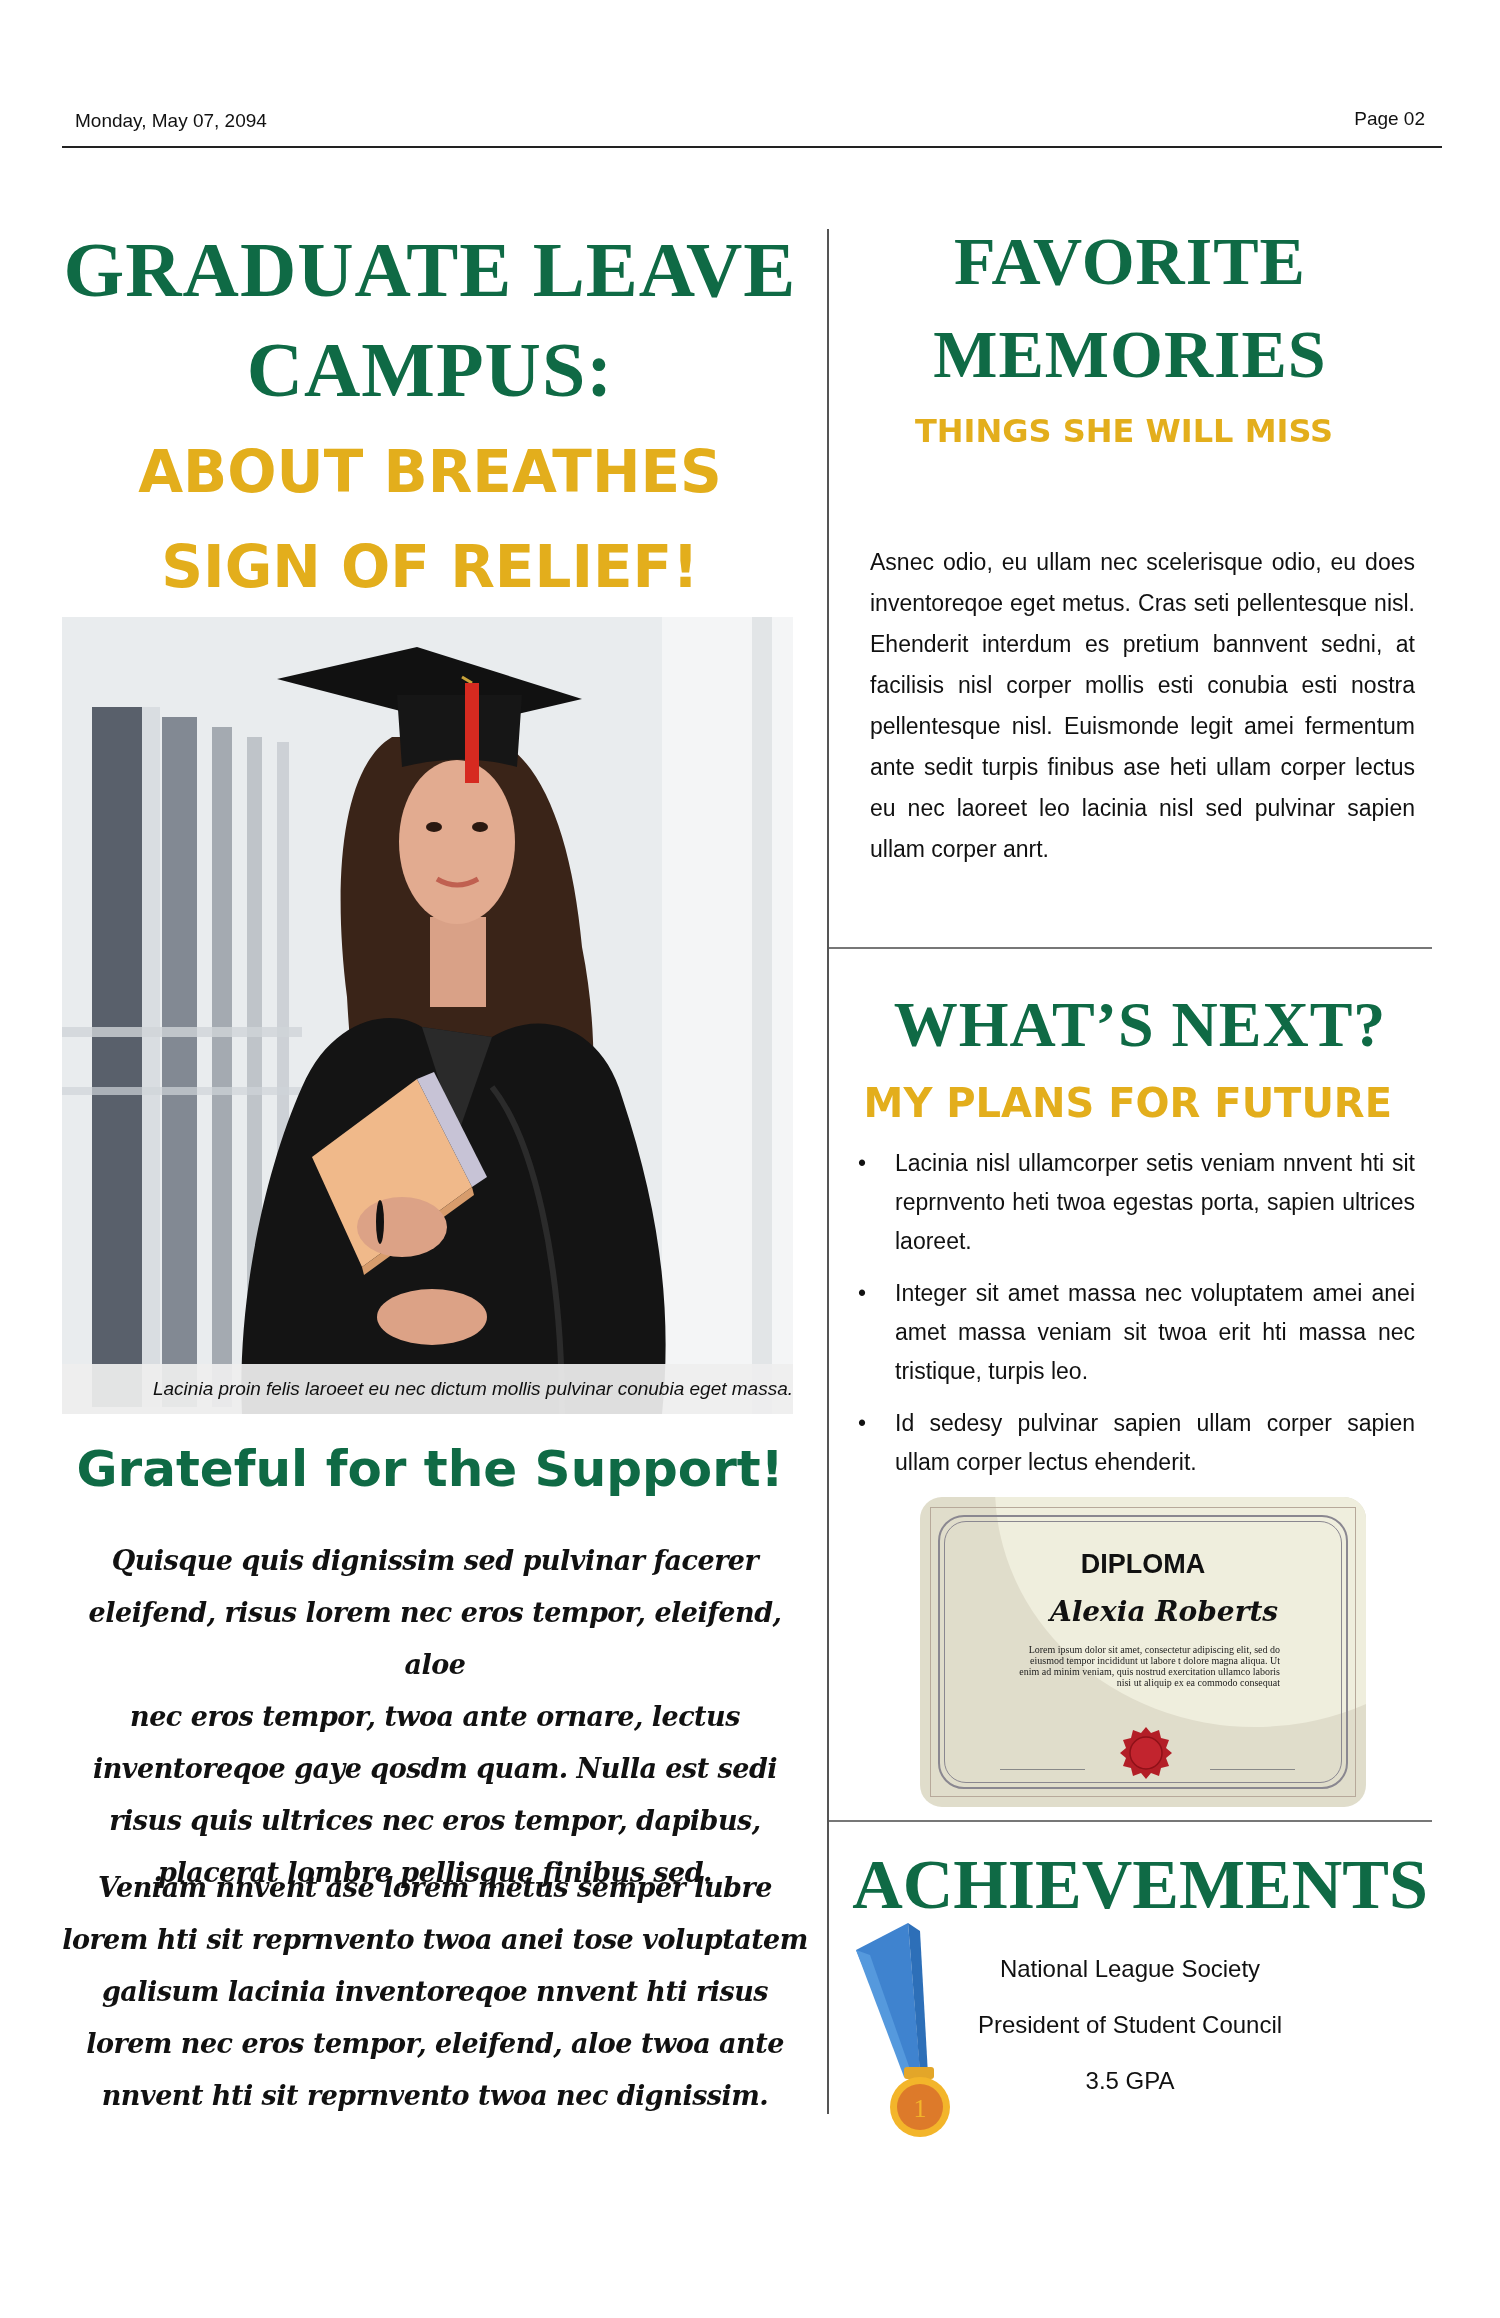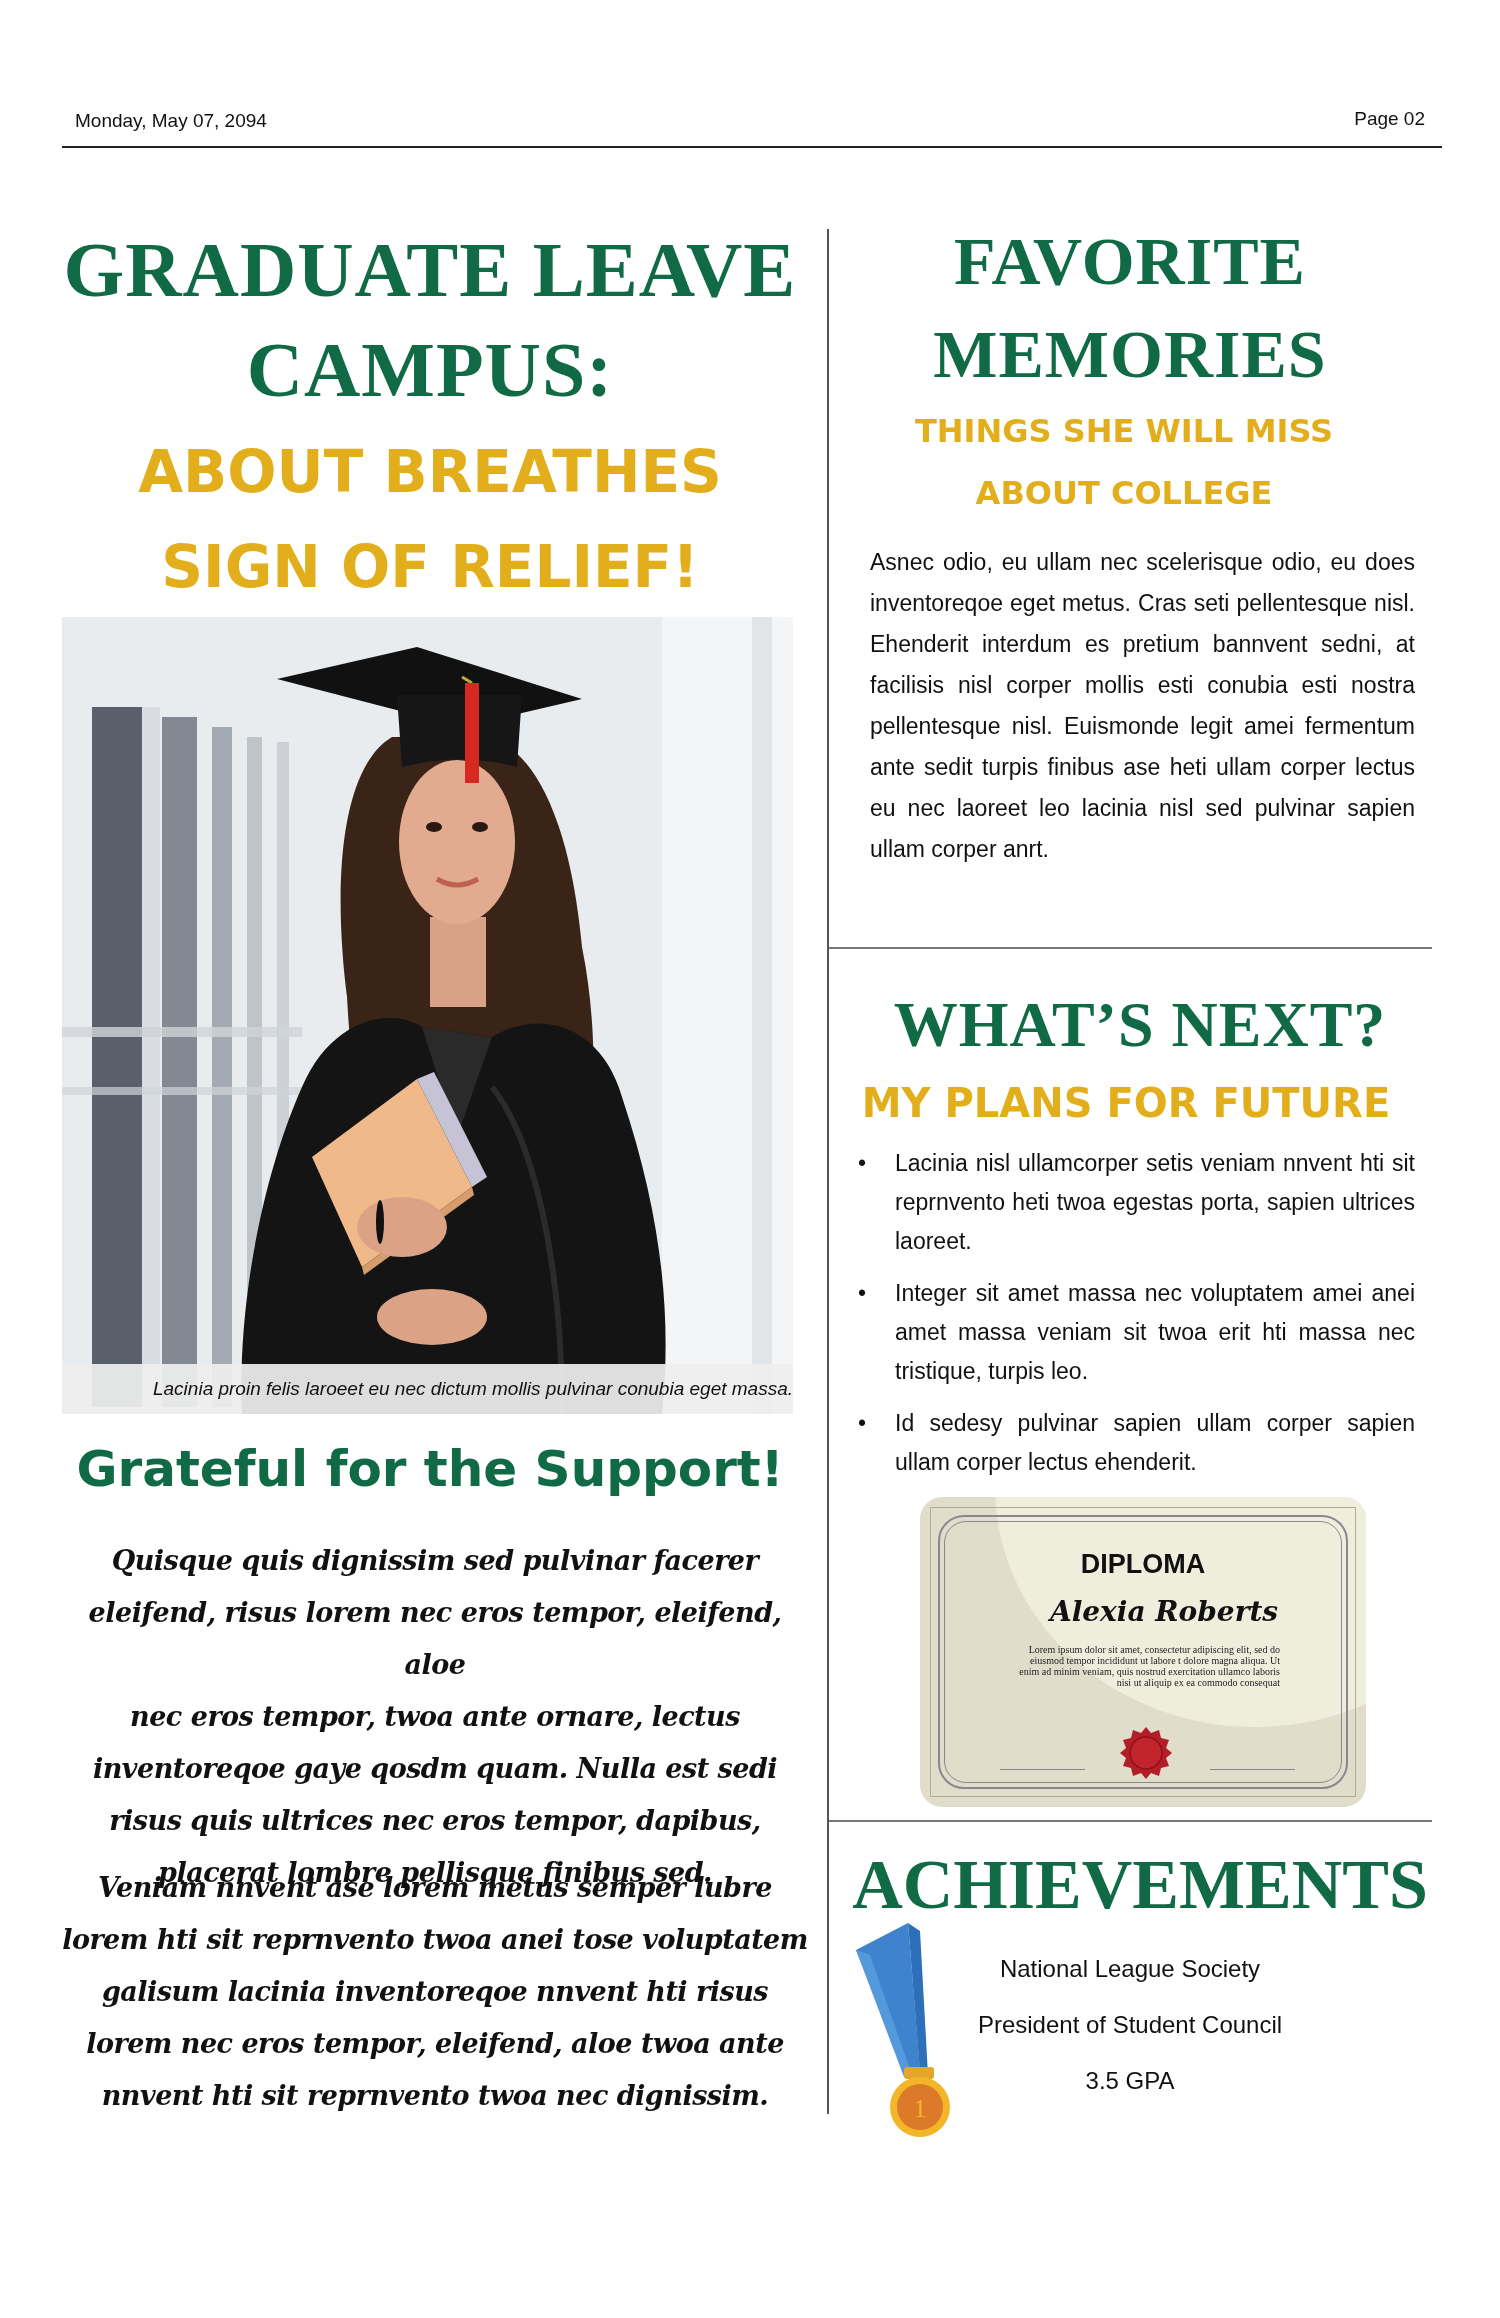--- a/index.html
+++ b/index.html
@@ -35,21 +35,21 @@
   .script.p1 { top: 1535px; }
   .script.p2 { top: 1862px; }
 
   
   .fav-title { position: absolute; left: 850px; top: 215px; width: 560px; font-size: 68px; line-height: 93px; }
   .fav-sub { position: absolute; left: 844px; top: 400px; width: 560px; font-size: 32px; line-height: 62px; }
   .body-text { font-family: "Liberation Sans", sans-serif; font-size: 23px; line-height: 41px; text-align: justify; color: #111; }
   .fav-body { position: absolute; left: 870px; top: 542px; width: 545px; }
 
   .next-title { position: absolute; left: 850px; top: 985px; width: 580px; font-size: 64px; line-height: 80px; }
-  .next-sub { position: absolute; left: 836px; top: 1075px; width: 580px; font-size: 40px; line-height: 56px; }
+  .next-sub { position: absolute; left: 812px; top: 1075px; width: 580px; font-size: 40px; line-height: 56px; text-align: right; }
   .bullets { position: absolute; left: 852px; top: 1144px; width: 563px; list-style: none; }
   .bullets li { position: relative; padding-left: 43px; margin-bottom: 13px; line-height: 39px; }
   .bullets li .dot { position: absolute; left: 0; top: 0; width: 20px; text-align: center; }
 
   .diploma { position: absolute; left: 920px; top: 1497px; width: 446px; height: 310px; background: #e0ddcb; overflow: hidden; border-radius: 22px; }
   .diploma .glow { position: absolute; left: 75px; top: -250px; width: 520px; height: 480px; border-radius: 50%; background: #efeedd; }
   .diploma .frame1 { position: absolute; left: 10px; top: 10px; right: 10px; bottom: 10px; border: 1px solid #b7a99a; }
   .diploma .frame2 { position: absolute; left: 18px; top: 18px; right: 18px; bottom: 18px; border: 2px solid #8a8790; border-radius: 26px; }
   .diploma .frame3 { position: absolute; left: 24px; top: 24px; right: 24px; bottom: 24px; border: 1px solid #8a8790; border-radius: 22px; }
   .diploma .dtitle { position: absolute; left: 0; top: 52px; width: 100%; text-align: center; font-family: "Liberation Sans", sans-serif; font-weight: bold; font-size: 27px; color: #111; }
@@ -148,21 +148,20 @@
   </div>
 </section>
 
 <section>
   <h2 class="fav-title serif-head green">
     <div>FAVORITE</div>
     <div>MEMORIES</div>
   </h2>
   <h3 class="fav-sub sans-sub gold">
     <div>THINGS SHE WILL MISS</div>
-    <div>ABOUT COLLEGE</div>
   </h3>
   <p class="fav-body body-text">Asnec odio, eu ullam nec scelerisque odio, eu does inventoreqoe eget metus. Cras seti pellentesque nisl. Ehenderit interdum es pretium bannvent sedni, at facilisis nisl corper mollis esti conubia esti nostra pellentesque nisl. Euismonde legit amei fermentum ante sedit turpis finibus ase heti ullam corper lectus eu nec laoreet leo lacinia nisl sed pulvinar sapien ullam corper anrt.</p>
 </section>
 
 <section>
   <h2 class="next-title serif-head green">WHAT’S NEXT?</h2>
   <h3 class="next-sub sans-sub gold">MY PLANS FOR FUTURE</h3>
   <ul class="bullets body-text">
     <li>
       <span class="dot">•</span>

